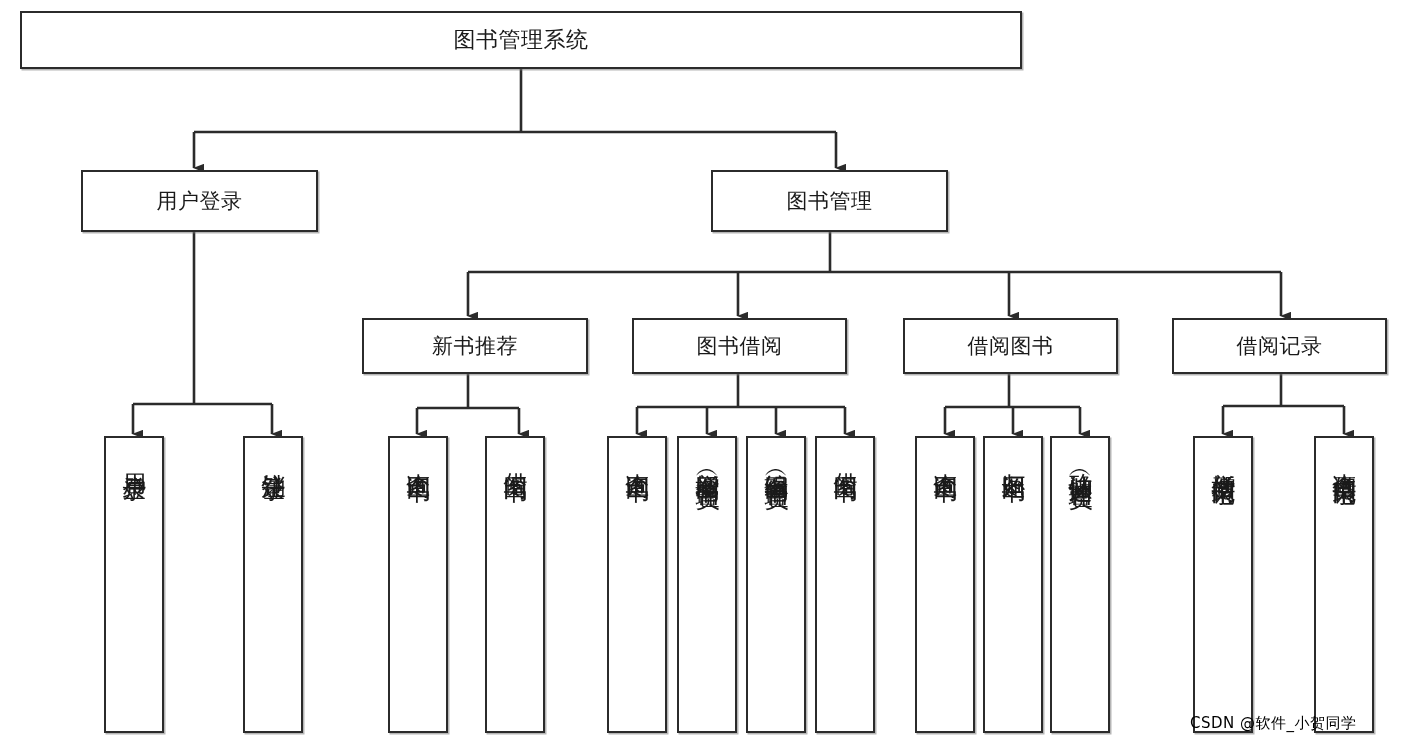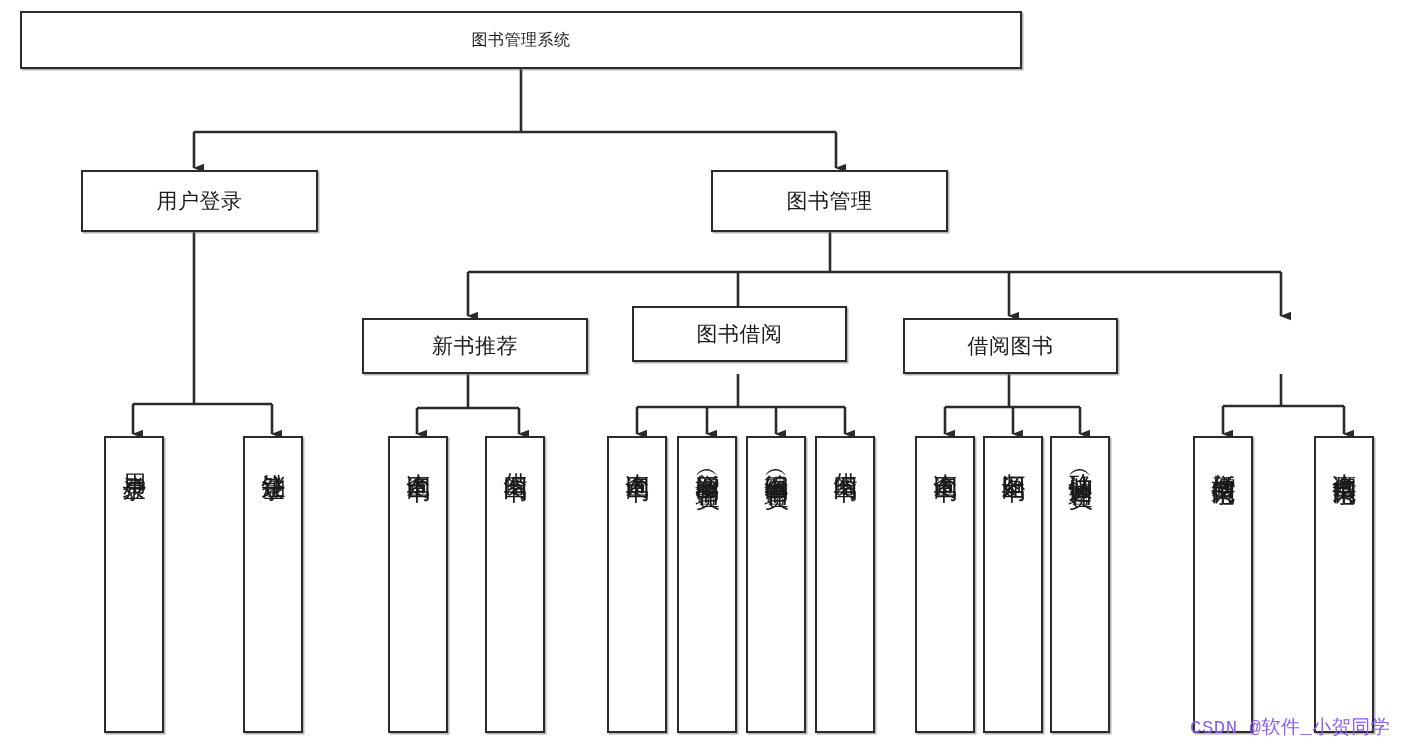--- a/index.html
+++ b/index.html
@@ -38,41 +38,40 @@
   }
   .node .label {
     text-align: center;
     line-height: 1.18;
     letter-spacing: 0.5px;
   }
   .node.horizontal .label {
     font-size: 21px;
   }
   .node.root .label {
-    font-size: 16px;
+    font-size: 22px;
   }
   .node.vertical {
     align-items: flex-start;
     padding-top: 16px;
   }
   .node.vertical .label {
     writing-mode: vertical-rl;
     text-orientation: upright;
     font-size: 24px;
     line-height: 1.05;
     letter-spacing: 2px;
     white-space: nowrap;
   }
   .watermark {
     position: absolute;
-    color: #8b5cf6;
-    font-size: 19px;
+    color: #000000;
+    font-size: 15px;
     letter-spacing: 0.5px;
     white-space: nowrap;
-    font-family: Liberation Mono, monospace;
   }
 </style>
 </head>
 <body>
 
 <div id="canvas">
 
   <svg class="edges" viewBox="0 0 1405 747">
     <defs>
       <marker id="arrow" markerWidth="9" markerHeight="11" refX="4.2" refY="10" orient="auto" markerUnits="userSpaceOnUse">
@@ -130,25 +129,28 @@
   <div class="node horizontal" style="left:81px; top:170px; width:237px; height:62px;">
     <span class="label">用户登录</span>
   </div>
   <div class="node horizontal" style="left:711px; top:170px; width:237px; height:62px;">
     <span class="label">图书管理</span>
   </div>
 
   <div class="node horizontal" style="left:362px; top:318px; width:226px; height:56px;">
     <span class="label">新书推荐</span>
   </div>
-  <div class="node horizontal" style="left:632px; top:306px; width:215px; height:56px;">
+  <div class="node horizontal" style="left:632px; top:318px; width:215px; height:56px;">
     <span class="label">图书借阅</span>
   </div>
   <div class="node horizontal" style="left:903px; top:318px; width:215px; height:56px;">
     <span class="label">借阅图书</span>
+  </div>
+  <div class="node horizontal" style="left:1172px; top:318px; width:215px; height:56px;">
+    <span class="label">借阅记录</span>
   </div>
 
   <div class="node vertical" style="left:104px; top:436px; width:60px; height:297px;">
     <span class="label">用户登录</span>
   </div>
   <div class="node vertical" style="left:243px; top:436px; width:60px; height:297px;">
     <span class="label">注销登录</span>
   </div>
 
   <div class="node vertical" style="left:388px; top:436px; width:60px; height:297px;">

